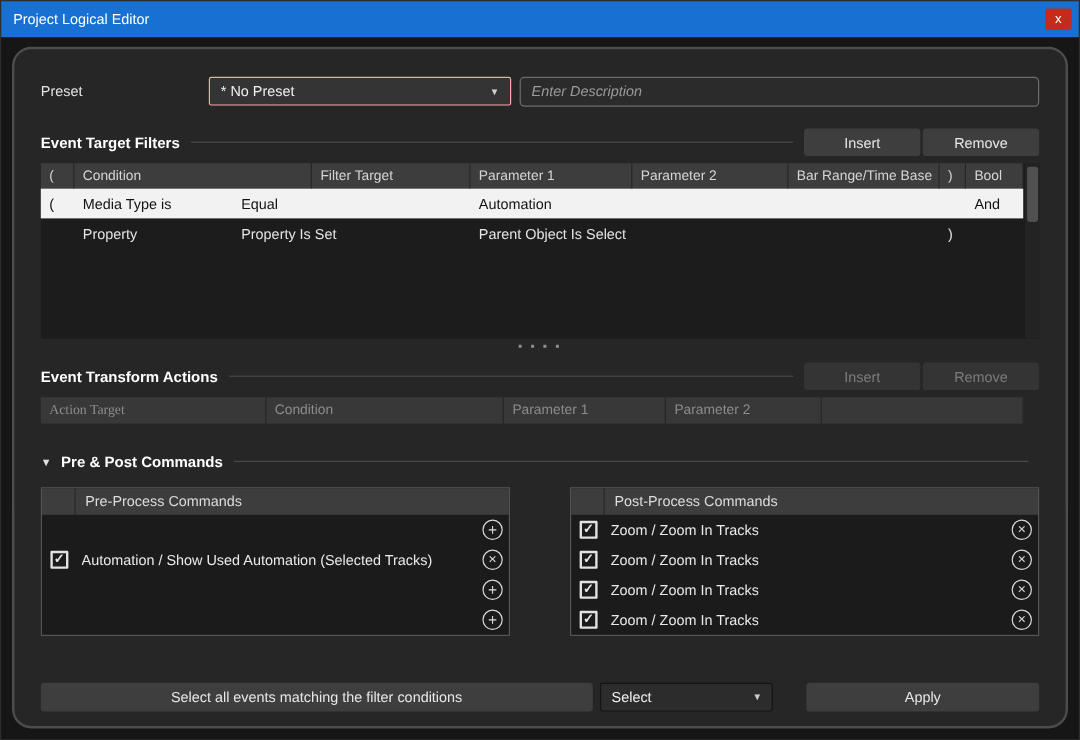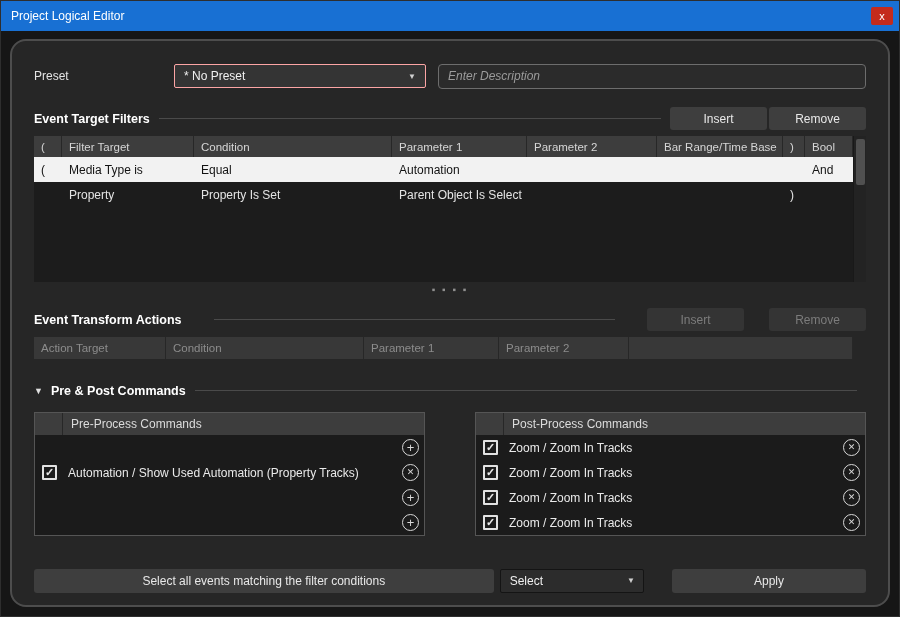--- a/index.html
+++ b/index.html
@@ -18,42 +18,42 @@
   .panel { width:100%; height:100%; background:#262626; border:2px solid #4d4d4d; border-radius:16px;
            padding:14px 22px 12px 22px; display:flex; flex-direction:column; }
 
   
   .preset-row { display:flex; align-items:center; height:26px; margin-top:8px; }
   .preset-label { color:#e4e4e4; font-size:12px; width:140px; }
   .dropdown { background:#343434; border:1px solid #fca5a5; height:24px; display:flex; align-items:center;
               padding:0 9px; color:#f0f0f0; font-size:12px; border-radius:2px; position:relative; }
   .preset-dropdown { width:252px; }
   .caret { margin-left:auto; font-size:8px; color:#cfcfcf; }
-  .desc-input { flex:1; margin-left:12px; height:25px; background:#2b2b2b; border:1px solid #6d6d6d; border-radius:4px;
+  .desc-input { flex:1; margin-left:7px; height:25px; background:#2b2b2b; border:1px solid #6d6d6d; border-radius:4px;
                 color:#ececec; font-size:12px; padding:0 9px; font-style:italic; outline:none; }
   .desc-input::placeholder { color:#9b9b9b; font-style:italic; }
 
   
   .section-head { display:flex; align-items:center; margin-top:18px; height:23px; }
   .section-title { color:#ffffff; font-weight:bold; font-size:12.5px; white-space:nowrap; }
   .rule { flex:1; height:1px; background:#4a4a4a; margin:0 9px; }
   .btn { width:97px; height:23px; background:#3e3e3e; color:#e8e8e8; font-size:12px; border:none; border-radius:3px;
          display:flex; align-items:center; justify-content:center; font-family:"Liberation Sans",sans-serif; }
   .btn + .btn { margin-left:2px; }
   .btn.disabled { color:#7c7c7c; background:#343434; }
 
   
   .ftable { margin-top:6px; position:relative; background:#1c1c1c; height:146px; flex:0 0 146px; }
   .thead { display:flex; height:21px; margin-right:13px; }
   .th { background:#3d3d3d; border-right:1px solid #272727; color:#d6d6d6; font-size:11.5px;
         display:flex; align-items:center; padding:0 7px; overflow:hidden; white-space:nowrap; }
   .th.dim { color:#8c8c8c; background:#383838; }
   .c0{width:28px;} .c1{width:132px;} .c2{width:198px;} .c3{width:135px;} .c4{width:130px;}
   .c5{width:126px;} .c6{width:22px;} .c7{flex:1;}
-  .a0{width:132px;} .a1{width:198px;} .a2{width:135px;} .a3{width:130px;} .afill{flex:1;}
+  .a0{width:188px;font-family:Liberation Serif, serif;} .a1{width:198px;} .a2{width:135px;} .a3{width:130px;} .afill{flex:1;}
   .trow { display:flex; height:25px; align-items:center; color:#e4e4e4; font-size:12px; margin-right:13px; }
   .trow.selected { background:#f2f2f2; color:#121212; }
   .td { padding:0 7px; overflow:hidden; white-space:nowrap; }
   .vscroll { position:absolute; top:0; right:0; bottom:0; width:13px; background:#232323; border-left:1px solid #191919; }
   .vscroll .thumb { position:absolute; top:3px; left:2px; width:9px; height:46px; background:#505050; border-radius:2px; }
 
   
   .splitter { height:14px; display:flex; align-items:center; justify-content:center; color:#8f8f8f;
               font-size:10px; letter-spacing:2px; cursor:row-resize; }
 
@@ -113,22 +113,22 @@
       <div class="section-head">
         <span class="section-title">Event Target Filters</span>
         <div class="rule"></div>
         <button class="btn">Insert</button>
         <button class="btn">Remove</button>
       </div>
 
       <div class="ftable">
         <div class="thead">
           <div class="th c0">(</div>
+          <div class="th c2">Condition</div>
           <div class="th c1">Filter Target</div>
-          <div class="th c2">Condition</div>
           <div class="th c3">Parameter 1</div>
           <div class="th c4">Parameter 2</div>
           <div class="th c5">Bar Range/Time Base</div>
           <div class="th c6">)</div>
           <div class="th c7">Bool</div>
         </div>
         <div class="trow selected">
           <div class="td c0">(</div>
           <div class="td c1">Media Type is</div>
           <div class="td c2">Equal</div>
@@ -150,21 +150,21 @@
         </div>
         <div class="vscroll">
           <div class="thumb"></div>
         </div>
       </div>
 
       <div class="splitter">
         <span>▪ ▪ ▪ ▪</span>
       </div>
 
-      <div class="section-head" style="margin-top:12px;gap:23px;">
+      <div class="section-head" style="margin-top:6px;">
         <span class="section-title">Event Transform Actions</span>
         <div class="rule"></div>
         <button class="btn disabled">Insert</button>
         <button class="btn disabled">Remove</button>
       </div>
 
       <div class="atable">
         <div class="th dim a0">Action Target</div>
         <div class="th dim a1">Condition</div>
         <div class="th dim a2">Parameter 1</div>
@@ -187,21 +187,21 @@
           </div>
           <div class="cmd-row">
             <span class="circle add">
                 <span>+</span>
               </span>
           </div>
           <div class="cmd-row">
             <span class="checkbox">
                 <span>✓</span>
               </span>
-            <span class="cmd-label">Automation / Show Used Automation (Property Tracks)</span>
+            <span class="cmd-label">Automation / Show Used Automation (Selected Tracks)</span>
             <span class="circle rem">
                 <span>✕</span>
               </span>
           </div>
           <div class="cmd-row">
             <span class="circle add">
                 <span>+</span>
               </span>
           </div>
           <div class="cmd-row">

